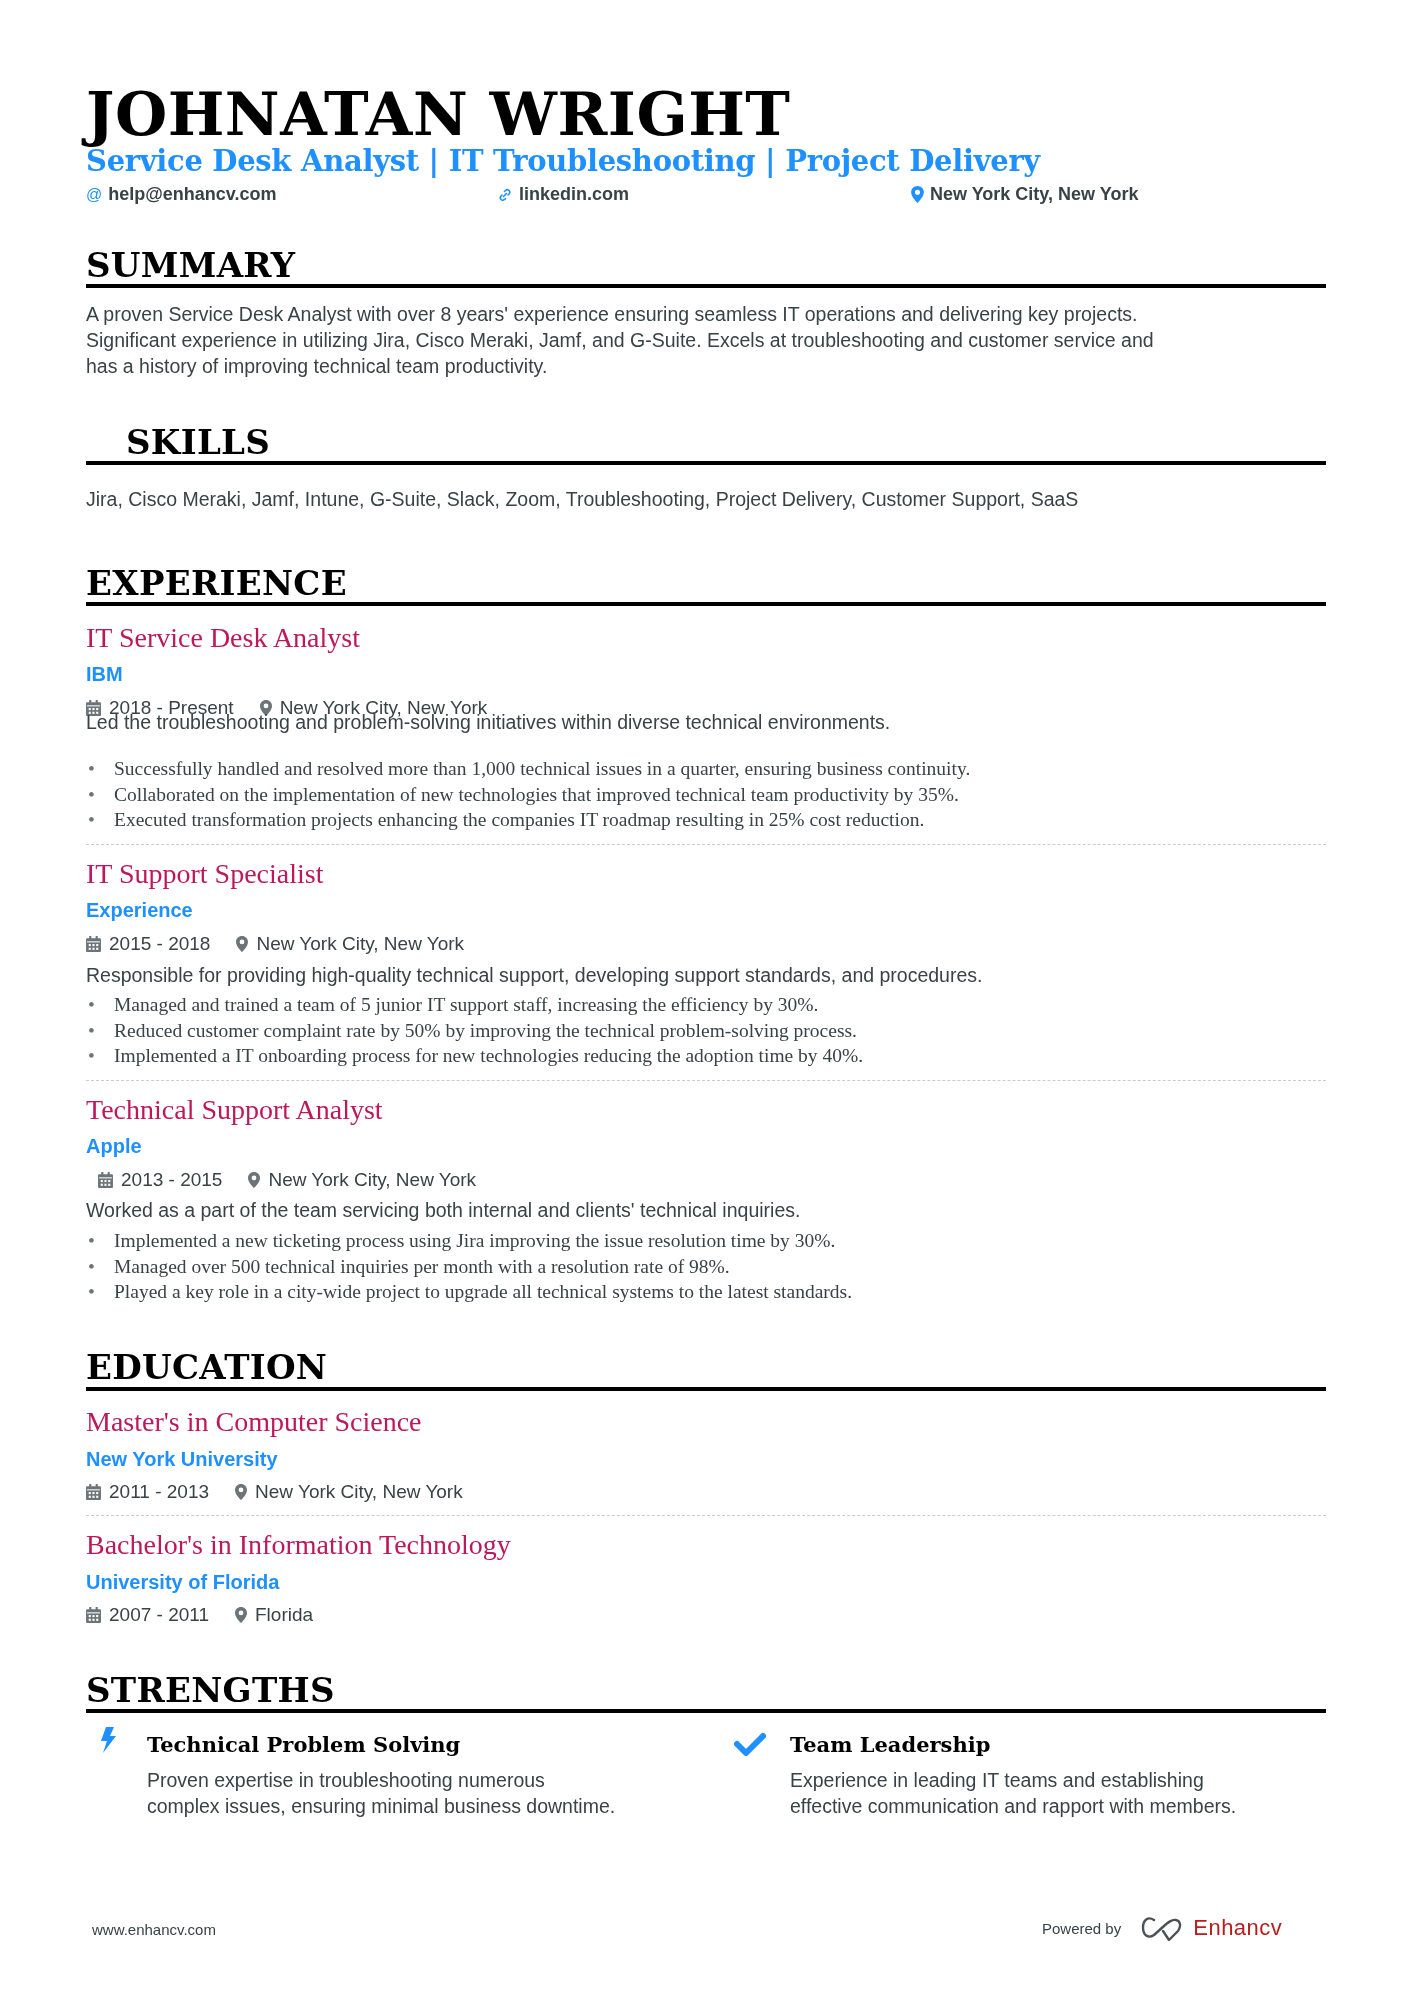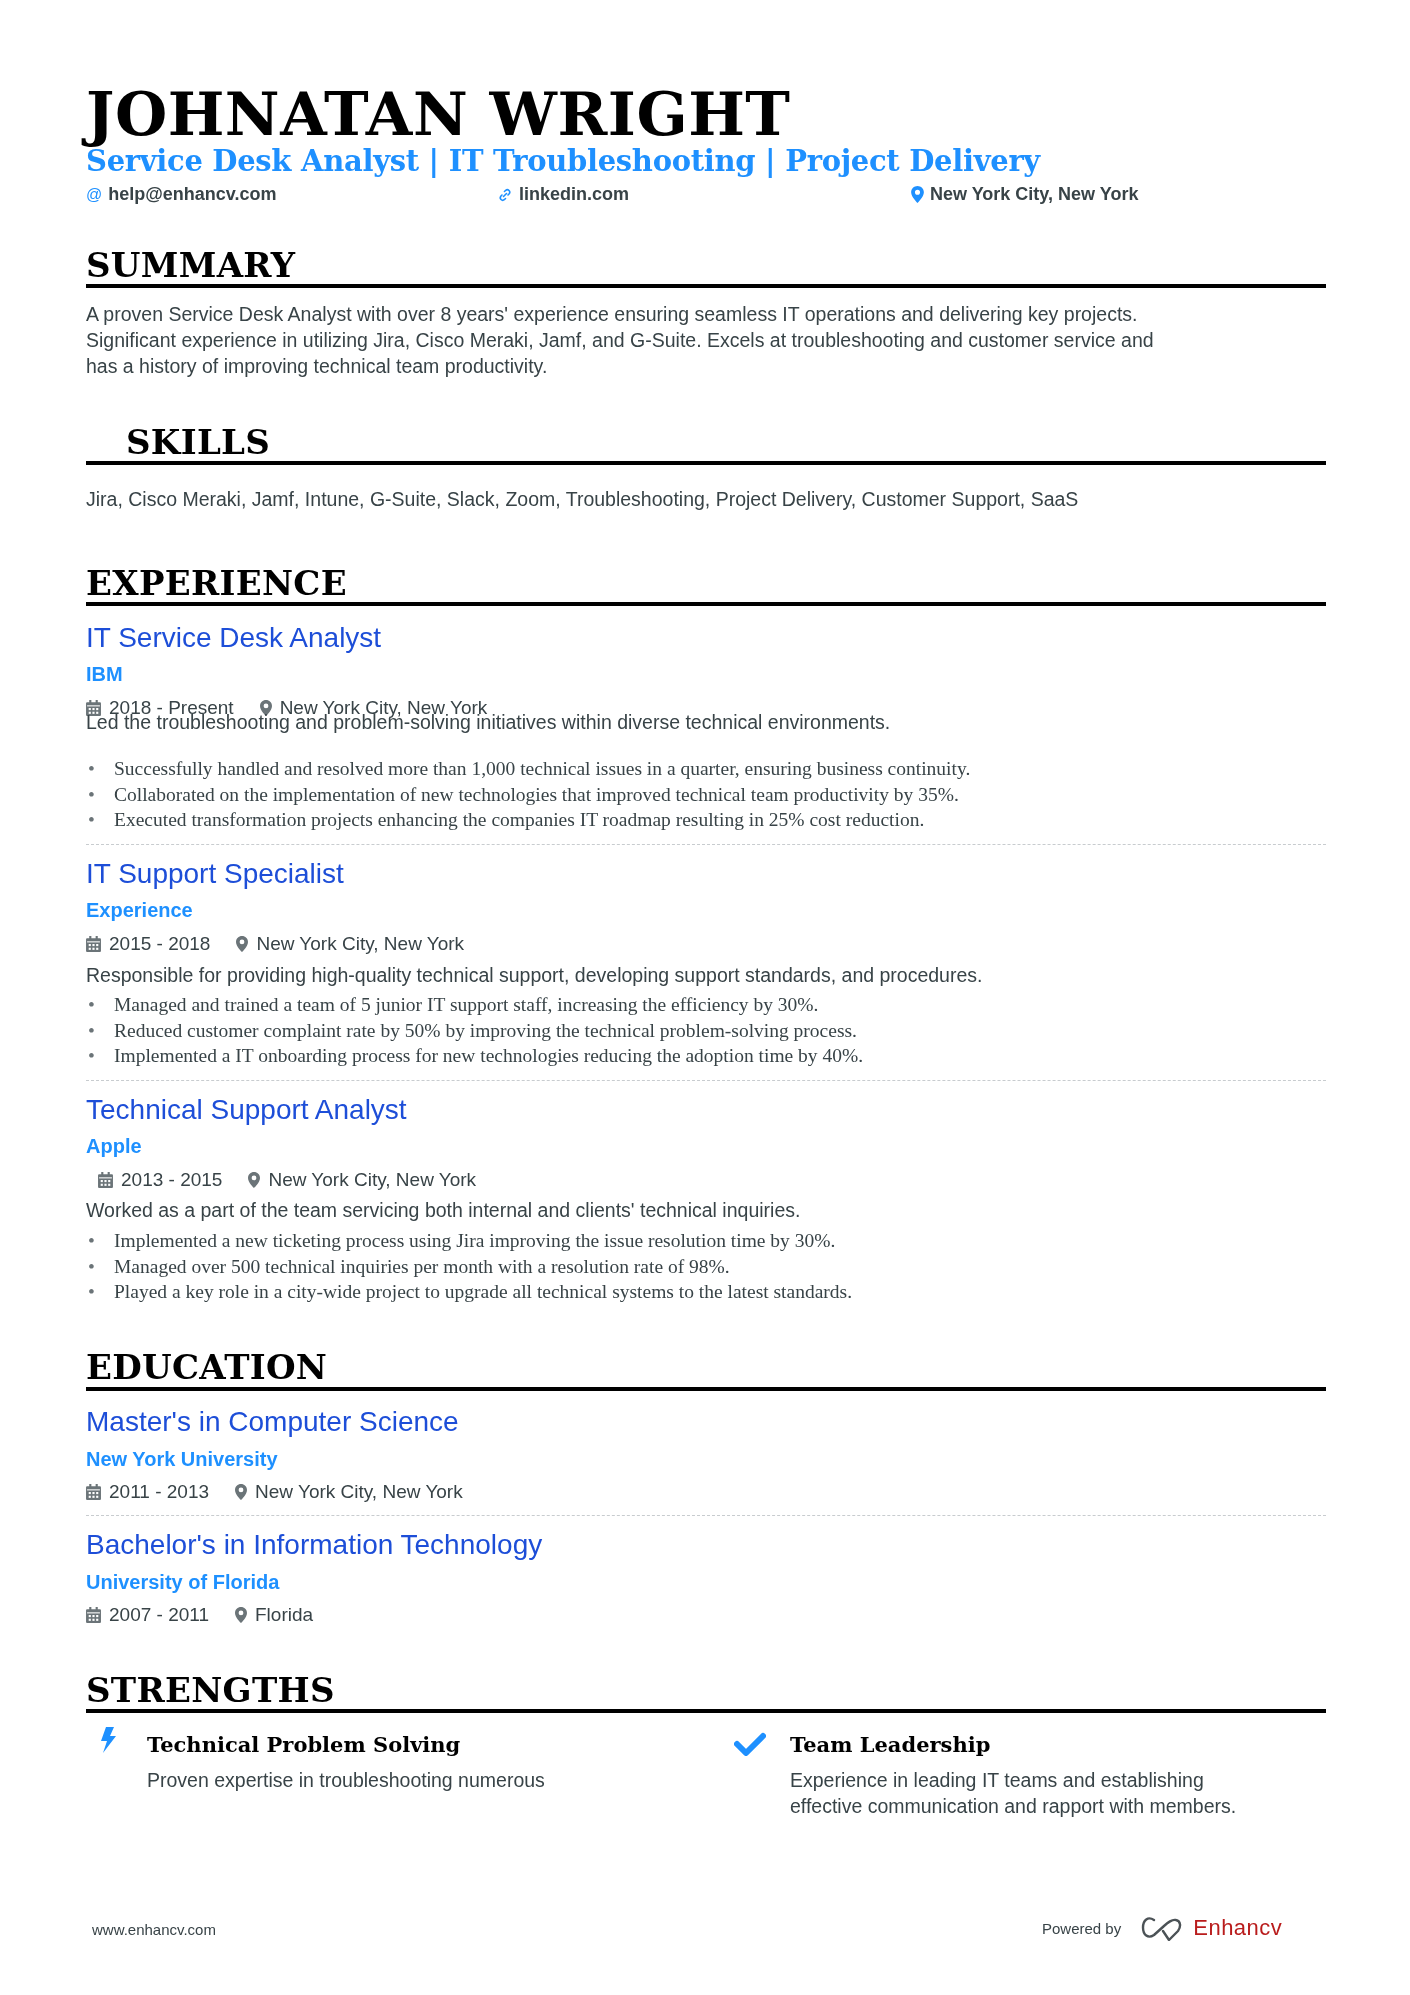--- a/index.html
+++ b/index.html
@@ -7,21 +7,21 @@
   body { position: relative; font-family: "Liberation Sans", "DejaVu Sans", sans-serif; color: #384347; overflow: hidden; }
   .page { position: absolute; left: 86px; top: 0; width: 1240px; }
   .name { position: absolute; top: 82px; left: 0; font-size: 60px; font-weight: bold; color: #000; letter-spacing: 0.5px; line-height: 64px; font-family: "DejaVu Serif", serif; }
   .headline { position: absolute; top: 144px; left: 0; font-size: 29px; font-weight: bold; color: #1e90ff; line-height: 34px; font-family: "DejaVu Serif", serif; letter-spacing: -0.3px; }
   .contacts { position: absolute; top: 184px; left: 0; width: 1240px; height: 24px; font-size: 18px; font-weight: bold; color: #384347; }
   .contact { position: absolute; top: 0; display: flex; align-items: center; gap: 6px; white-space: nowrap; }
   .contact .ic { color: #1e90ff; font-size: 16px; font-weight: normal; display: inline-flex; align-items: center; }
   .section-title { position: absolute; left: 0; font-family: "DejaVu Serif", serif; font-size: 34px; font-weight: bold; color: #000; line-height: 40px; letter-spacing: 0.3px; }
   .rule { position: absolute; left: 0; width: 1240px; height: 4px; background: #000; }
   .text { position: absolute; left: 0; width: 1240px; font-size: 19.5px; line-height: 26px; color: #384347; }
-  .role { position: absolute; left: 0; font-family: Liberation Sans, sans-serif; font-size: 28px; color: #1d4ed8; line-height: 34px; }
+  .role { position: absolute; left: 0; font-family: Liberation Serif, serif; font-size: 28px; color: #be185d; line-height: 34px; }
   .company { position: absolute; left: 0; font-size: 20px; font-weight: bold; color: #1e90ff; line-height: 26px; }
   .meta { position: absolute; left: 0; font-size: 19px; color: #384347; line-height: 26px; display: flex; align-items: center; white-space: nowrap; }
   .meta .m-ic { color: #6b7478; display: inline-flex; align-items: center; margin-right: 8px; }
   .meta .gap { display: inline-block; width: 26px; }
   .bullets { position: absolute; left: 0; width: 1240px; list-style: none; font-size: 19.5px; line-height: 25.5px; color: #384347; font-family: Liberation Serif, serif; }
   .bullets li { position: relative; padding-left: 28px; white-space: nowrap; }
   .bullets li::before { content: "•"; position: absolute; left: 2px; top: 0; color: #6b7478; }
   .dash { position: absolute; left: 0; width: 1240px; border-top: 1px dashed #c8cccf; }
   .str-title { position: absolute; font-family: "DejaVu Serif", serif; font-weight: bold; font-size: 21px; color: #000; line-height: 28px; white-space: nowrap; }
   .str-desc { position: absolute; font-size: 19.5px; line-height: 25.5px; color: #384347; width: 560px; }
@@ -251,20 +251,21 @@
   <div class="rule" style="top:1709px;"></div>
 
   <span class="str-icon" style="left:12px; top:1727px;">
     <svg width="20" height="26" viewBox="0 0 20 26">
         <path d="M8 0h8l-4 9h6L5 26l4-12H3z" fill="#1e90ff"></path>
       </svg>
   </span>
   <div class="str-title" style="left:61px; top:1731px;">Technical Problem Solving</div>
   <div class="str-desc" style="left:61px; top:1768px;">
     <div>Proven expertise in troubleshooting numerous</div>
+    <div>complex issues, ensuring minimal business downtime.</div>
   </div>
 
   <span class="str-icon" style="left:648px; top:1732px;">
     <svg width="32" height="24" viewBox="0 0 32 24">
         <path d="M3 12l9 9L29 4" fill="none" stroke="#1e90ff" stroke-width="6" stroke-linecap="round" stroke-linejoin="round"></path>
       </svg>
   </span>
   <div class="str-title" style="left:704px; top:1731px;">Team Leadership</div>
   <div class="str-desc" style="left:704px; top:1768px;">
     <div>Experience in leading IT teams and establishing</div>

